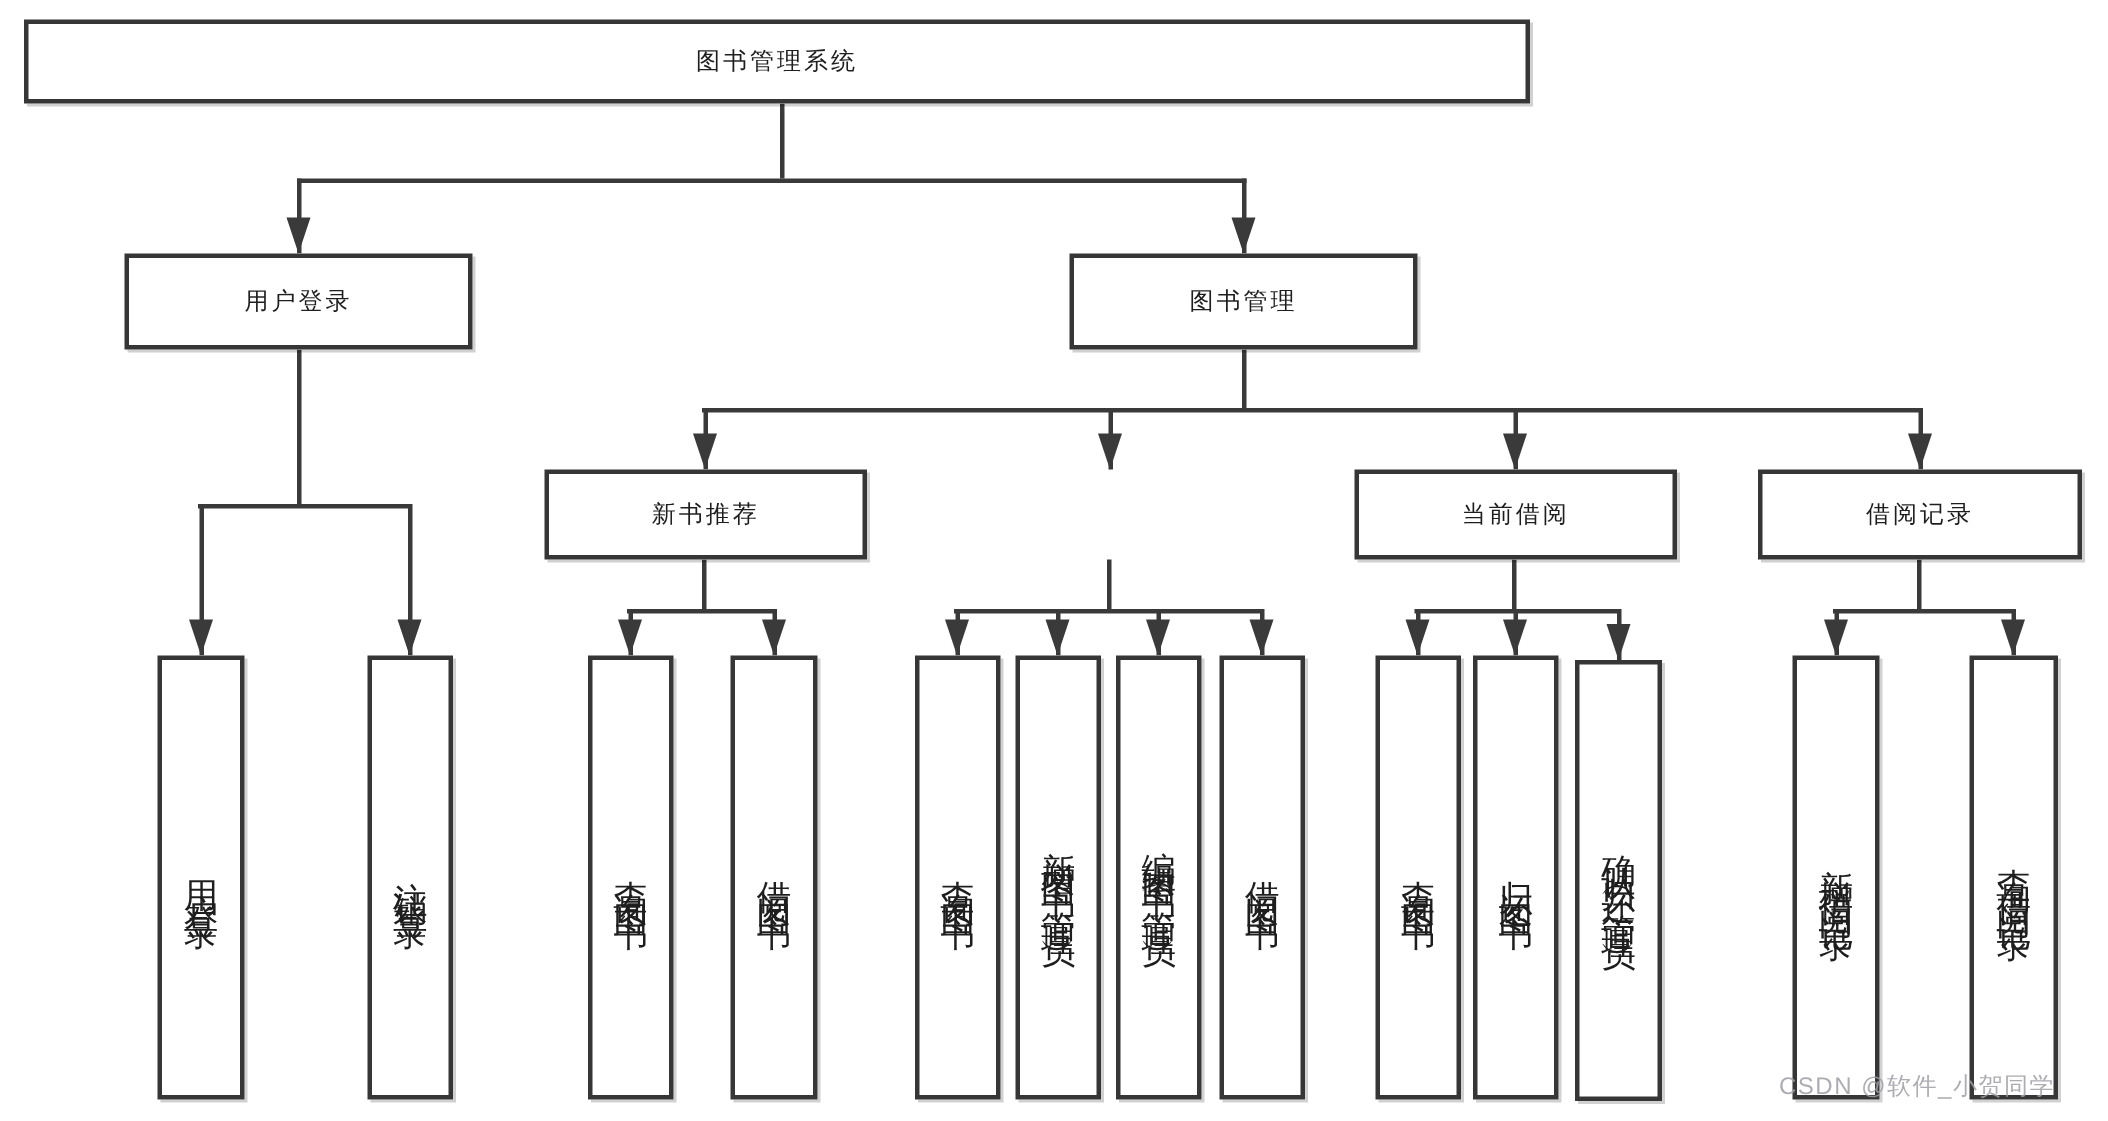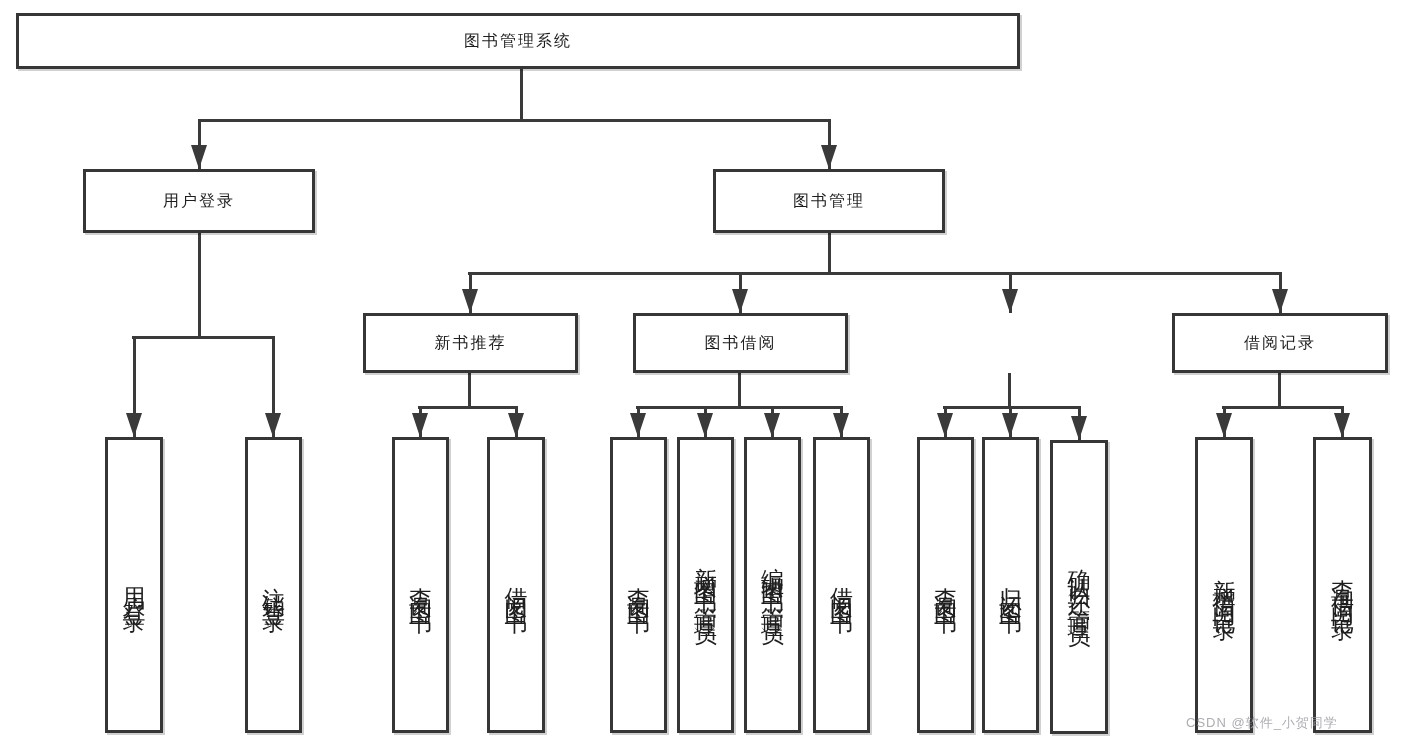--- a/index.html
+++ b/index.html
@@ -26,21 +26,21 @@
   .arrow::before {
     content: ""; position: absolute; left: 6.5px; top: 0; bottom: 0;
     width: 3px; background: #3a3a3a;
   }
   .arrow::after {
     content: ""; position: absolute; left: 0; bottom: 0; width: 0; height: 0;
     border-left: 8px solid transparent; border-right: 8px solid transparent;
     border-top: 24px solid #3a3a3a;
   }
   .watermark {
-    position: absolute; left: 1186px; top: 714px; font-size: 13px;
+    position: absolute; left: 1186px; top: 714px; font-size: 16px;
     letter-spacing: 1px; color: rgba(158,158,164,0.85); z-index: 5;
     white-space: nowrap;
   }
 </style>
 </head>
 <body>
 
 <div class="canvas">
 
   <div class="vline" style="left:520px;top:69px;height:50px"></div>
@@ -90,22 +90,22 @@
   <div class="node" style="left:83px;top:169px;width:232px;height:64px">
     <span class="lbl">用户登录</span>
   </div>
   <div class="node" style="left:363px;top:313px;width:215px;height:60px">
     <span class="lbl">新书推荐</span>
   </div>
 
   <div class="node" style="left:713px;top:169px;width:232px;height:64px">
     <span class="lbl">图书管理</span>
   </div>
-  <div class="node" style="left:633px;top:313px;width:215px;height:60px">
-    <span class="lbl">图书借阅</span>
+  <div class="node" style="left:903px;top:313px;width:215px;height:60px">
+    <span class="lbl">当前借阅</span>
   </div>
   <div class="node" style="left:1172px;top:313px;width:216px;height:60px">
     <span class="lbl">借阅记录</span>
   </div>
 
   <div class="node v" style="left:105px;top:437px;width:58px;height:296px">
     <span class="lbl">用户登录</span>
   </div>
   <div class="node v" style="left:245px;top:437px;width:57px;height:296px">
     <span class="lbl">注销登录</span>

